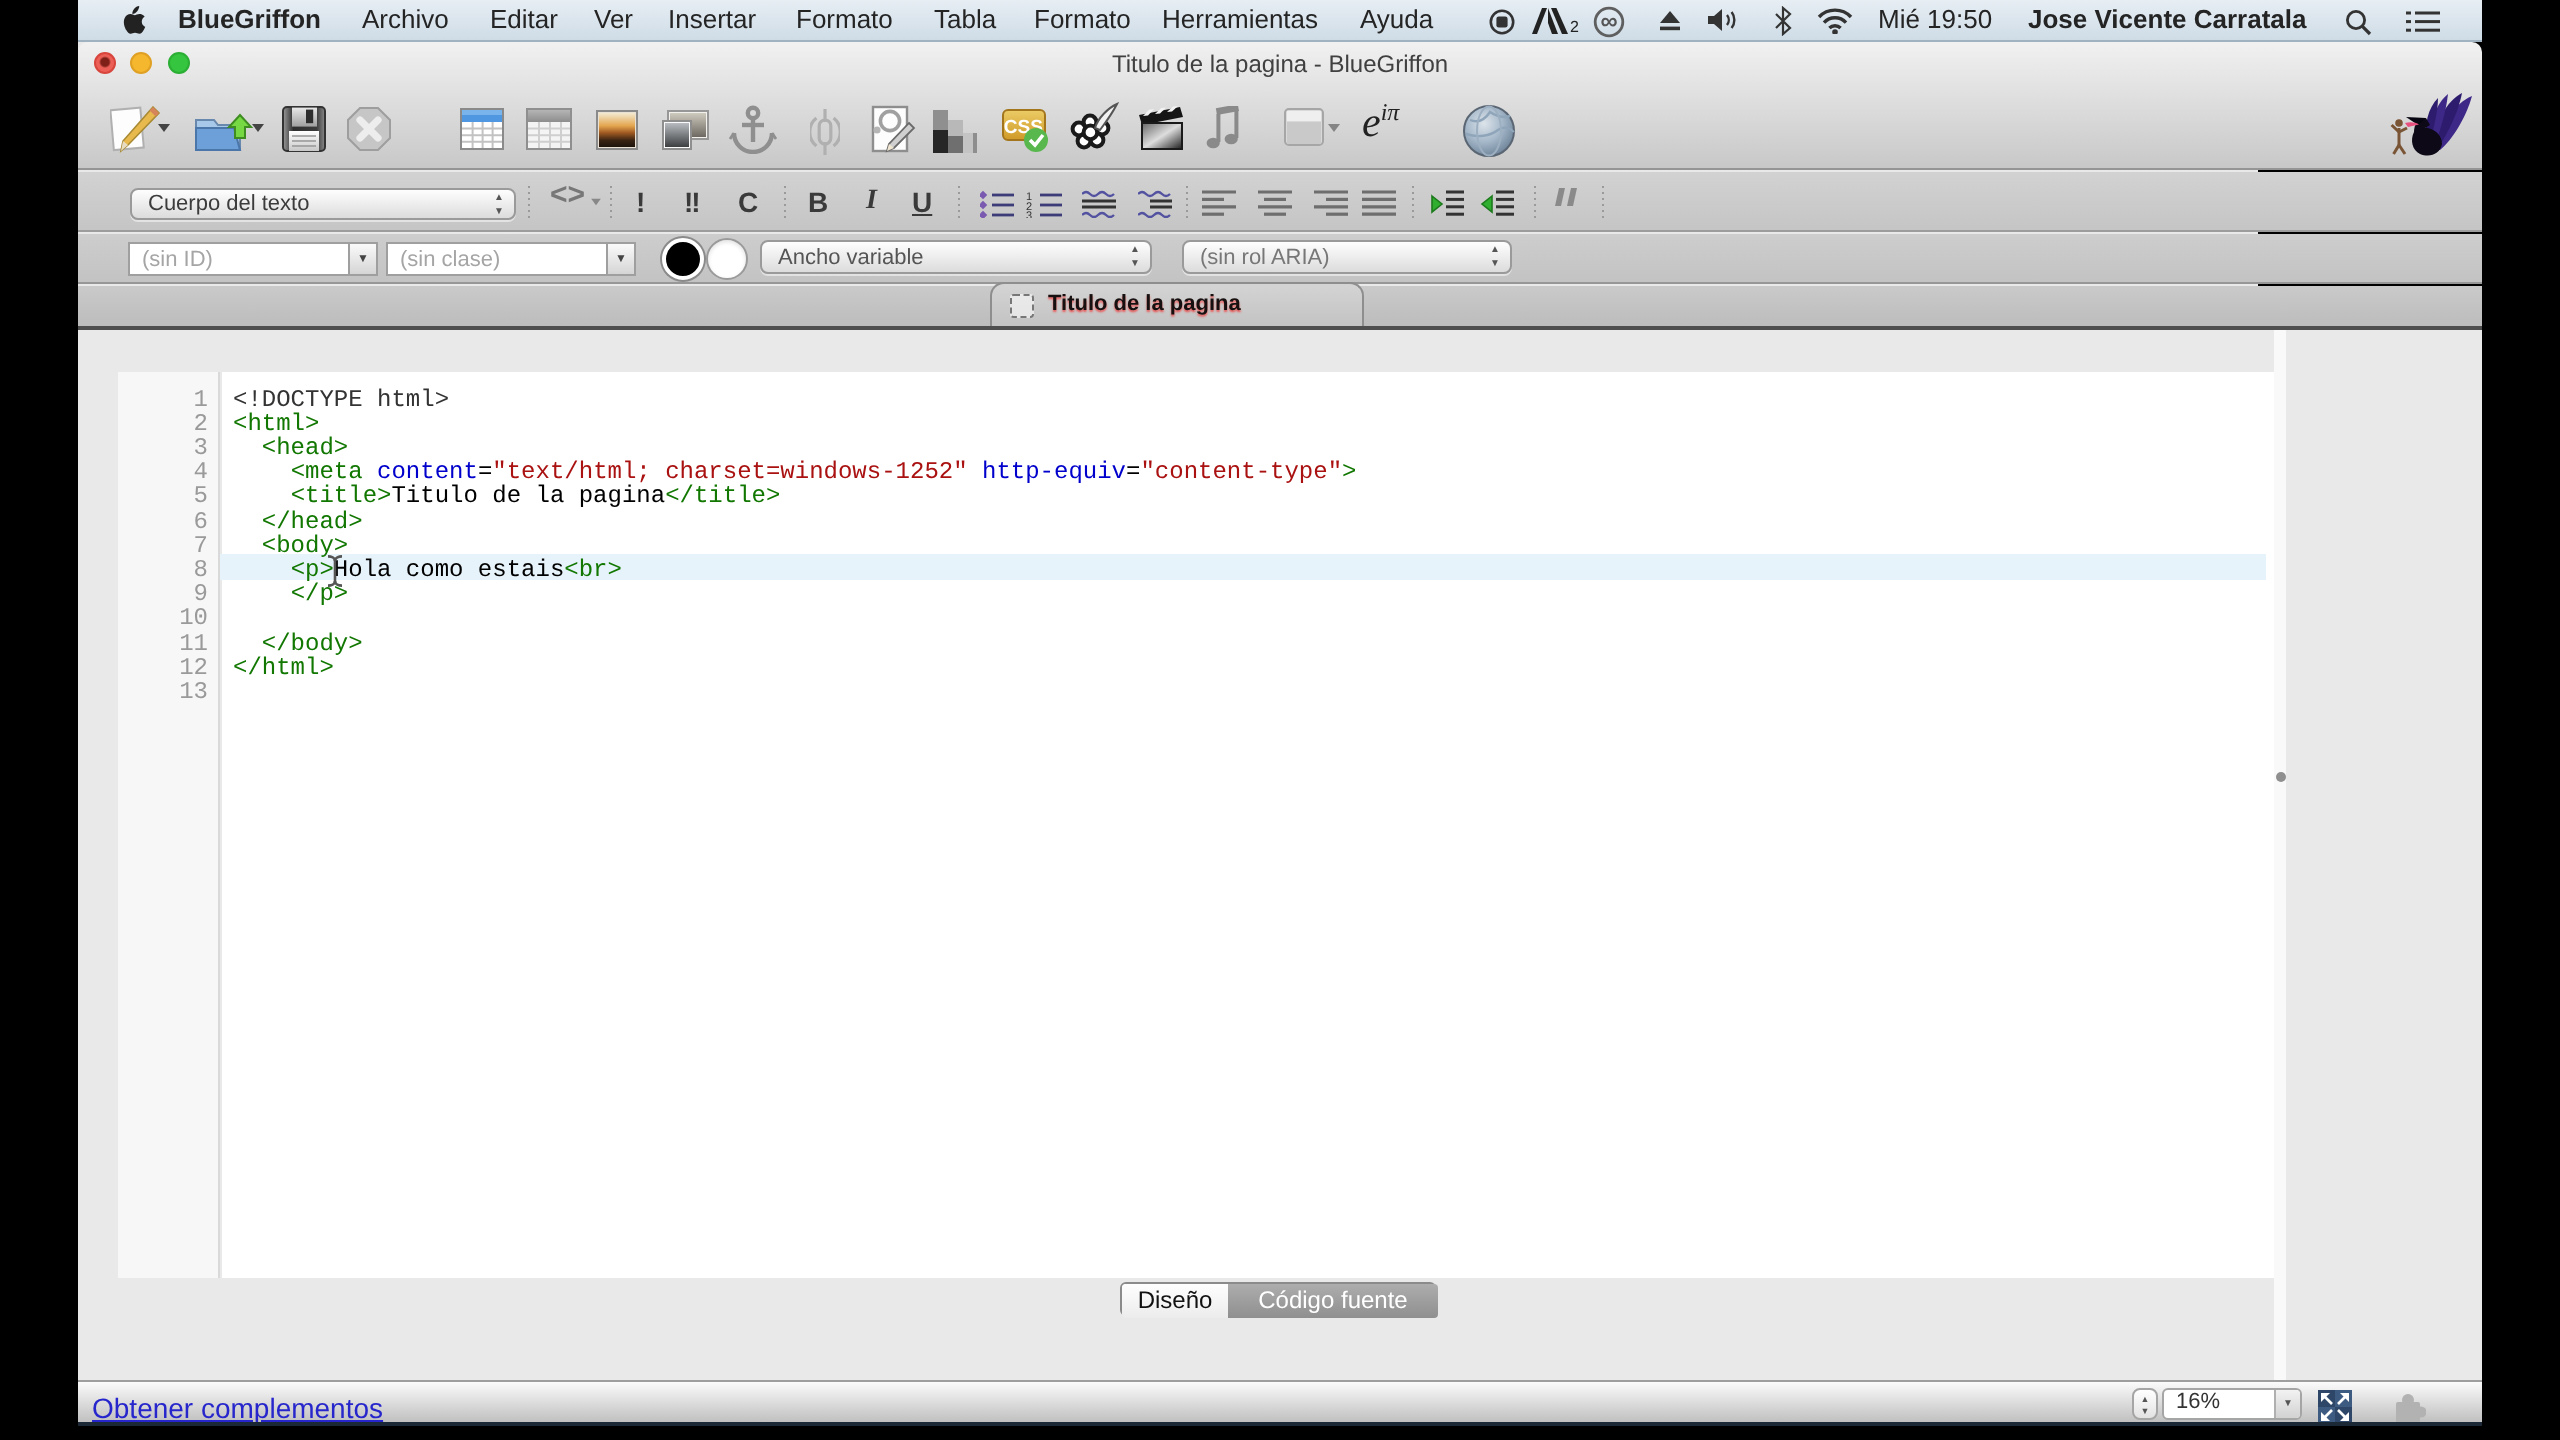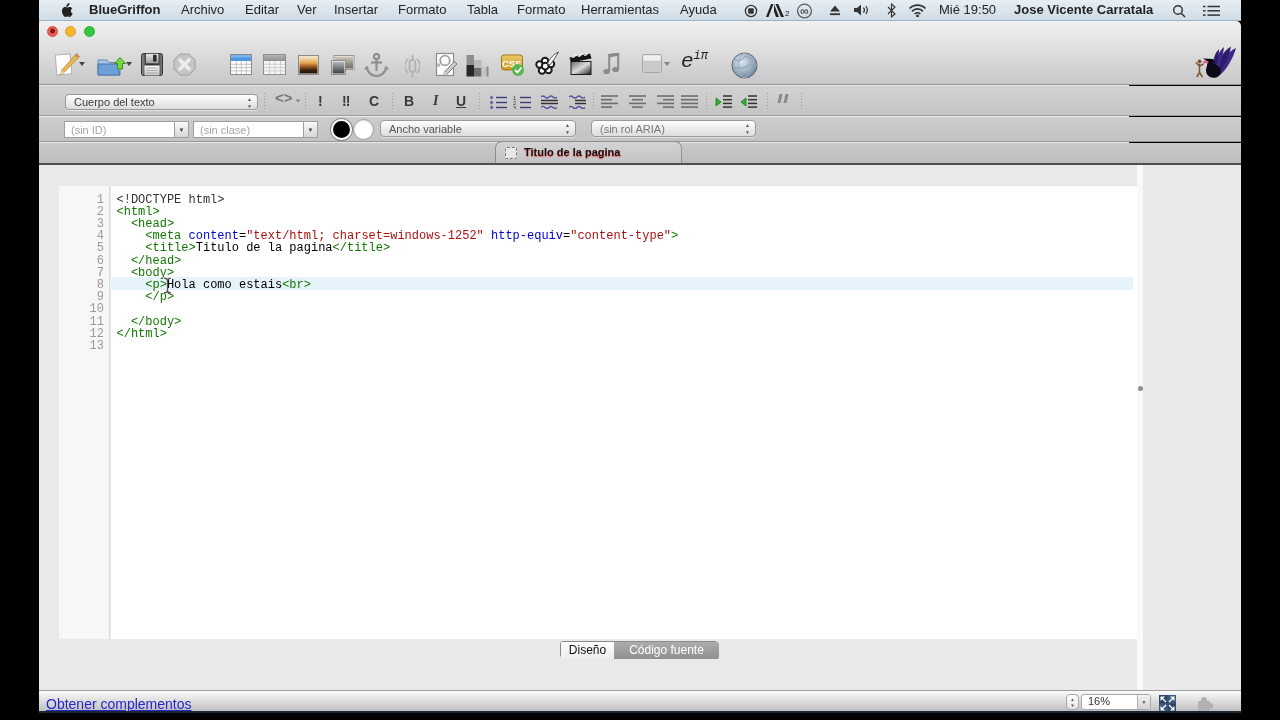--- a/index.html
+++ b/index.html
@@ -123,20 +123,21 @@
             <line x1="0" y1="5.8" x2="2.5" y2="5.8"></line>
             <line x1="4.5" y1="10.1" x2="17" y2="10.1"></line>
             <line x1="0" y1="10.1" x2="2.5" y2="10.1"></line>
           </g>
         </svg>
   </div>
   <div id="titlebar">
     <div class="tl" style="left:7.5px;background:radial-gradient(circle at 50% 45%,#7e2018 0 2px,#ec5f57 3px);border:1px solid #d8453c"></div>
     <div class="tl" style="left:26px;background:#f5b72e;border:1px solid #dfa023"></div>
     <div class="tl" style="left:44.5px;background:#35c53e;border:1px solid #2bae34"></div>
+    <div id="wtitle">Titulo de la pagina - BlueGriffon</div>
     <div id="toolbar">
     <svg class="ti" style="left:16px;top:32px" width="30" height="24" viewBox="0 0 30 24">
       <rect x="1" y="1.5" width="15" height="20" fill="#fdfdfd" stroke="#b0b0b0" transform="rotate(-5 8 11)"></rect>
       <polygon points="21.5,0.5 24.5,3.5 9,19.5 5.5,22.5 6.5,17.5" fill="#e8ba4e" stroke="#a98a33" stroke-width="0.8"></polygon>
       <polygon points="5.5,22.5 6.5,17.5 9,19.5" fill="#e7dbc2"></polygon>
       <polygon points="21.5,0.5 24.5,3.5 22.8,5.2 19.8,2.2" fill="#d58559"></polygon>
     </svg>
     <div class="darr" style="left:40px;top:41px"></div>
     <svg class="ti" style="left:58px;top:34px" width="30" height="22" viewBox="0 0 30 22">
       <path d="M1 5 L10 5 L12 7.5 L23 7.5 L23 20 L1 20 Z" fill="#a8c8ea" stroke="#6888ae"></path>
@@ -320,21 +321,21 @@
       </g>
       <ellipse cx="3.6" cy="18.5" rx="3.3" ry="2.6" fill="#8a8a8a"></ellipse>
       <ellipse cx="12.6" cy="16.5" rx="3.3" ry="2.6" fill="#8a8a8a"></ellipse>
     </svg>
     <svg class="ti" style="left:603px;top:33px" width="20" height="19" viewBox="0 0 20 19">
       <rect x="0.5" y="0.5" width="19" height="18" rx="2" fill="#d9d9d9" stroke="#a6a6a6"></rect>
       <rect x="1.5" y="1.5" width="17" height="5" fill="#efefef"></rect>
       <rect x="1.5" y="7" width="17" height="11" fill="#c9c9c9"></rect>
     </svg>
     <div class="darr" style="left:625px;top:41px;opacity:0.55"></div>
-    <div class="ti" style="left:642px;top:28px;font-family:Liberation Mono, monospace;font-style:italic;font-size:21px;color:#222">e<span style="font-size:12px;vertical-align:8px">iπ</span></div>
+    <div class="ti" style="left:642px;top:28px;font-family:Liberation Serif, serif;font-style:italic;font-size:21px;color:#222">e<span style="font-size:12px;vertical-align:8px">iπ</span></div>
     <svg class="ti" style="left:692px;top:31px" width="27" height="27" viewBox="0 0 27 27">
       <defs>
               <radialGradient id="glb" cx="0.4" cy="0.35" r="0.75">
                 <stop offset="0" stop-color="#dde4ea"></stop>
                 <stop offset="0.5" stop-color="#a4b7c9"></stop>
                 <stop offset="1" stop-color="#64798f"></stop>
               </radialGradient>
             </defs>
       <circle cx="13.5" cy="13.5" r="12.5" fill="url(#glb)" stroke="#5a6673"></circle>
       <path d="M4 8 C9 10 12 7 14 4 C17 6 21 7 24 6" fill="none" stroke="#8fa5ba" stroke-width="1.2"></path>

